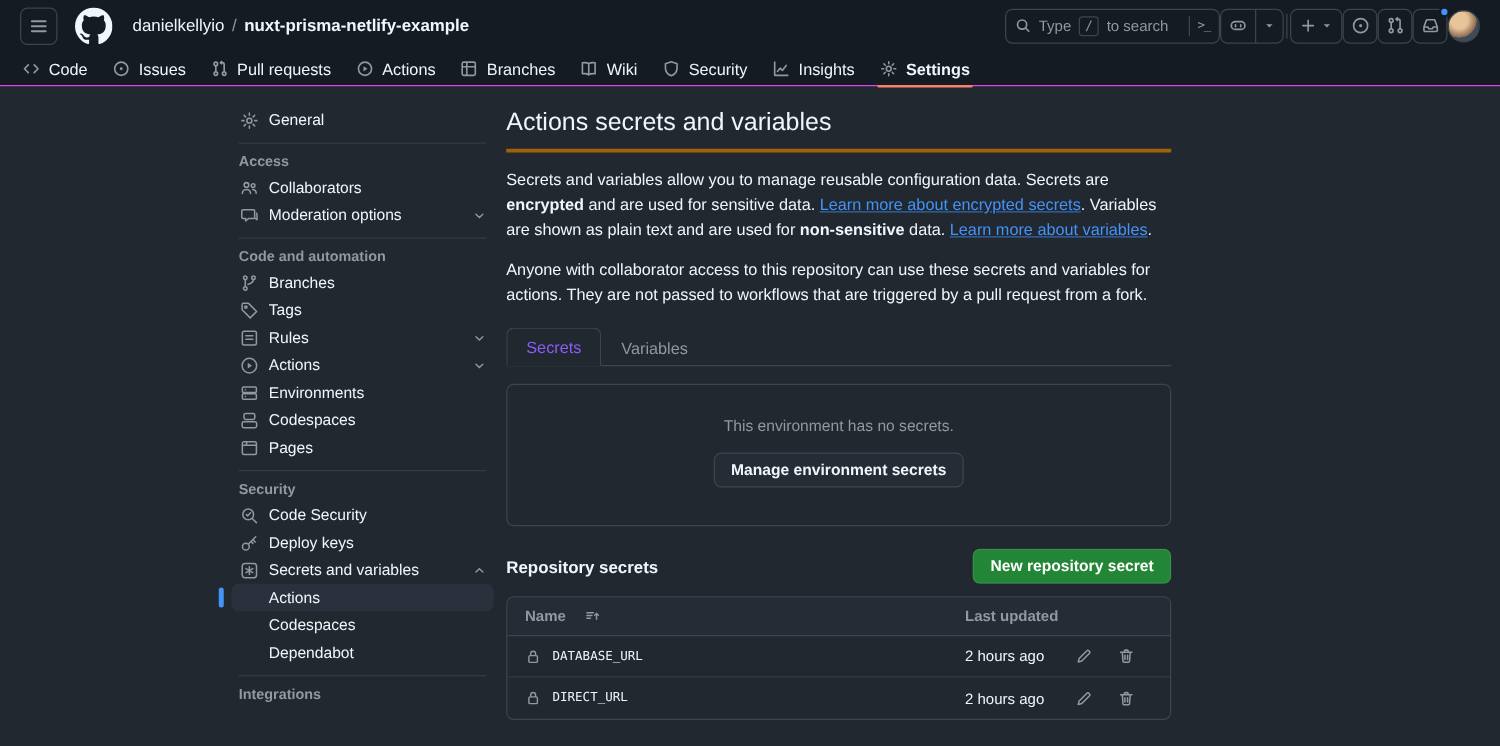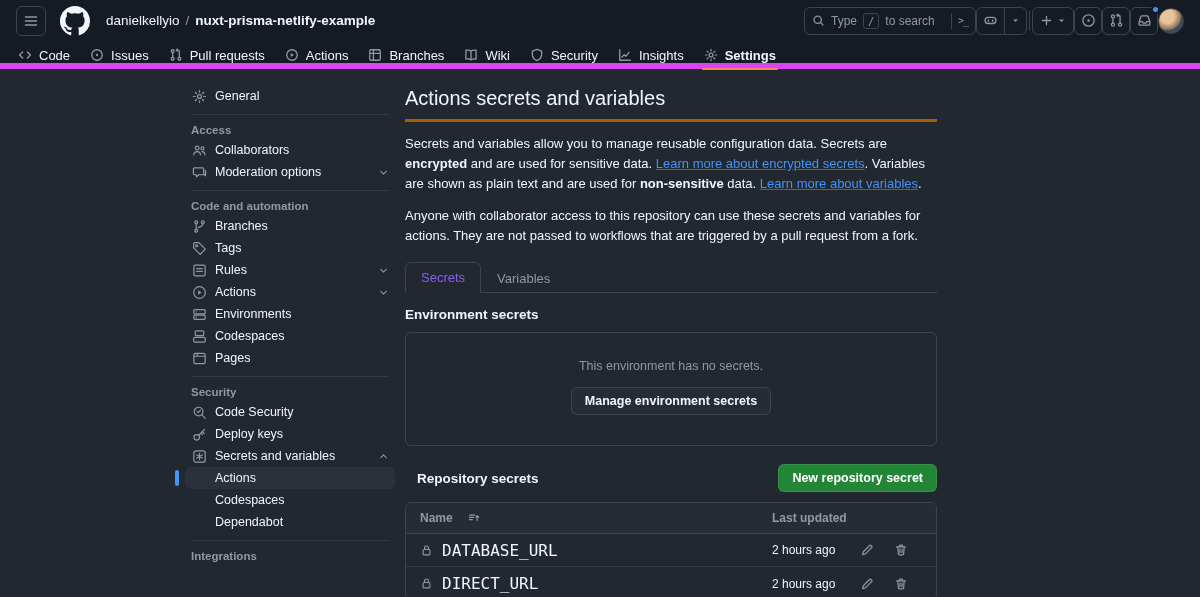--- a/index.html
+++ b/index.html
@@ -6,21 +6,21 @@
   html,body { width:1200px; height:597px; overflow:hidden; }
   body {
     background:#212830;
     color:#f0f6fc;
     font-family:"Liberation Sans", sans-serif;
     font-size:13px;
   }
   svg { display:block; }
 
   
-  .hdr { background:#151b23; border-bottom:6px solid #d946ef; height:69px; }
+  .hdr { background:#151b23; border-bottom:1px solid #d946ef; height:69px; }
   .hdr-top { display:flex; align-items:center; height:41px; padding:0 16px; gap:8px; }
   .hamburger {
     width:30px; height:30px; border:1px solid #3d444d; border-radius:6px;
     background:transparent; color:#9198a1; display:flex; align-items:center; justify-content:center; cursor:pointer;
   }
   .octo { color:#f0f6fc; margin-left:6px; }
   .crumb { display:flex; align-items:center; gap:6px; margin-left:8px; font-size:13.5px; }
   .crumb a { color:#f0f6fc; text-decoration:none; }
   .crumb .sep { color:#9198a1; }
   .crumb .repo { font-weight:bold; }
@@ -103,31 +103,31 @@
   }
   .env-empty { color:#9198a1; font-size:12.5px; margin-bottom:14px; }
   .btn {
     font-family:"Liberation Sans", sans-serif;
     background:#262c36; color:#f0f6fc; border:1px solid #3d444d; border-radius:6px;
     padding:6px 13px; font-size:12.5px; font-weight:bold; cursor:pointer;
   }
   .btn.green { background:#238636; border-color:rgba(240,246,252,.1); color:#ffffff; }
 
   .repo-head { display:flex; align-items:center; justify-content:space-between; margin:6px 0 10px; }
-  .repo-head h2 { font-size:13.5px; font-weight:bold;margin-left:12px; }
+  .repo-head h2 { font-size:13.5px; font-weight:bold; }
 
   .table { border:1px solid #3d444d; border-radius:6px; overflow:hidden; }
   .trow { display:flex; align-items:center; padding:0 14px; height:31px; }
   .thead { background:#262c36; color:#9198a1; font-size:12px; font-weight:bold; border-bottom:1px solid #3d444d; }
   .thead .sort { margin-left:6px; color:#9198a1; }
   .tbody-row { border-bottom:1px solid #343b45; height:33px; }
   .tbody-row:last-child { border-bottom:none; }
   .namecell { display:flex; align-items:center; gap:9px; flex:1; }
   .namecell .lock { color:#9198a1; }
-  .secret-name { font-family:"DejaVu Sans Mono", monospace; font-size:16px; }
+  .secret-name { font-family:"DejaVu Sans Mono", monospace; font-size:10px; }
   .rightcell { width:150px; display:flex; align-items:center; justify-content:flex-start; gap:0; }
   .updated { font-size:12px; color:#f0f6fc; width:72px; }
   .rowbtn { background:none; border:none; color:#9198a1; cursor:pointer; padding:4px; margin-left:12px; display:flex; }
   .thead .rightcell { color:#9198a1; }
 </style>
 </head>
 <body>
 
 <header class="hdr">
   <div class="hdr-top">
@@ -477,21 +477,20 @@
 
     <p class="copy"><span>Secrets and variables allow you to manage reusable configuration data. Secrets are </span><b>encrypted</b><span> and are used for sensitive data. </span><a class="lnk">Learn more about encrypted secrets</a><span>. Variables are shown as plain text and are used for </span><b>non-sensitive</b><span> data. </span><a class="lnk">Learn more about variables</a><span>.</span></p>
 
     <p class="copy">Anyone with collaborator access to this repository can use these secrets and variables for actions. They are not passed to workflows that are triggered by a pull request from a fork.</p>
 
     <div class="tabbar">
       <div class="tab active">Secrets</div>
       <div class="tab">Variables</div>
     </div>
 
-    <h2 class="sec">Environment secrets</h2>
     <div class="env-box">
       <div class="env-empty">This environment has no secrets.</div>
       <button class="btn">Manage environment secrets</button>
     </div>
 
     <div class="repo-head">
       <h2>Repository secrets</h2>
       <button class="btn green">New repository secret</button>
     </div>
 

